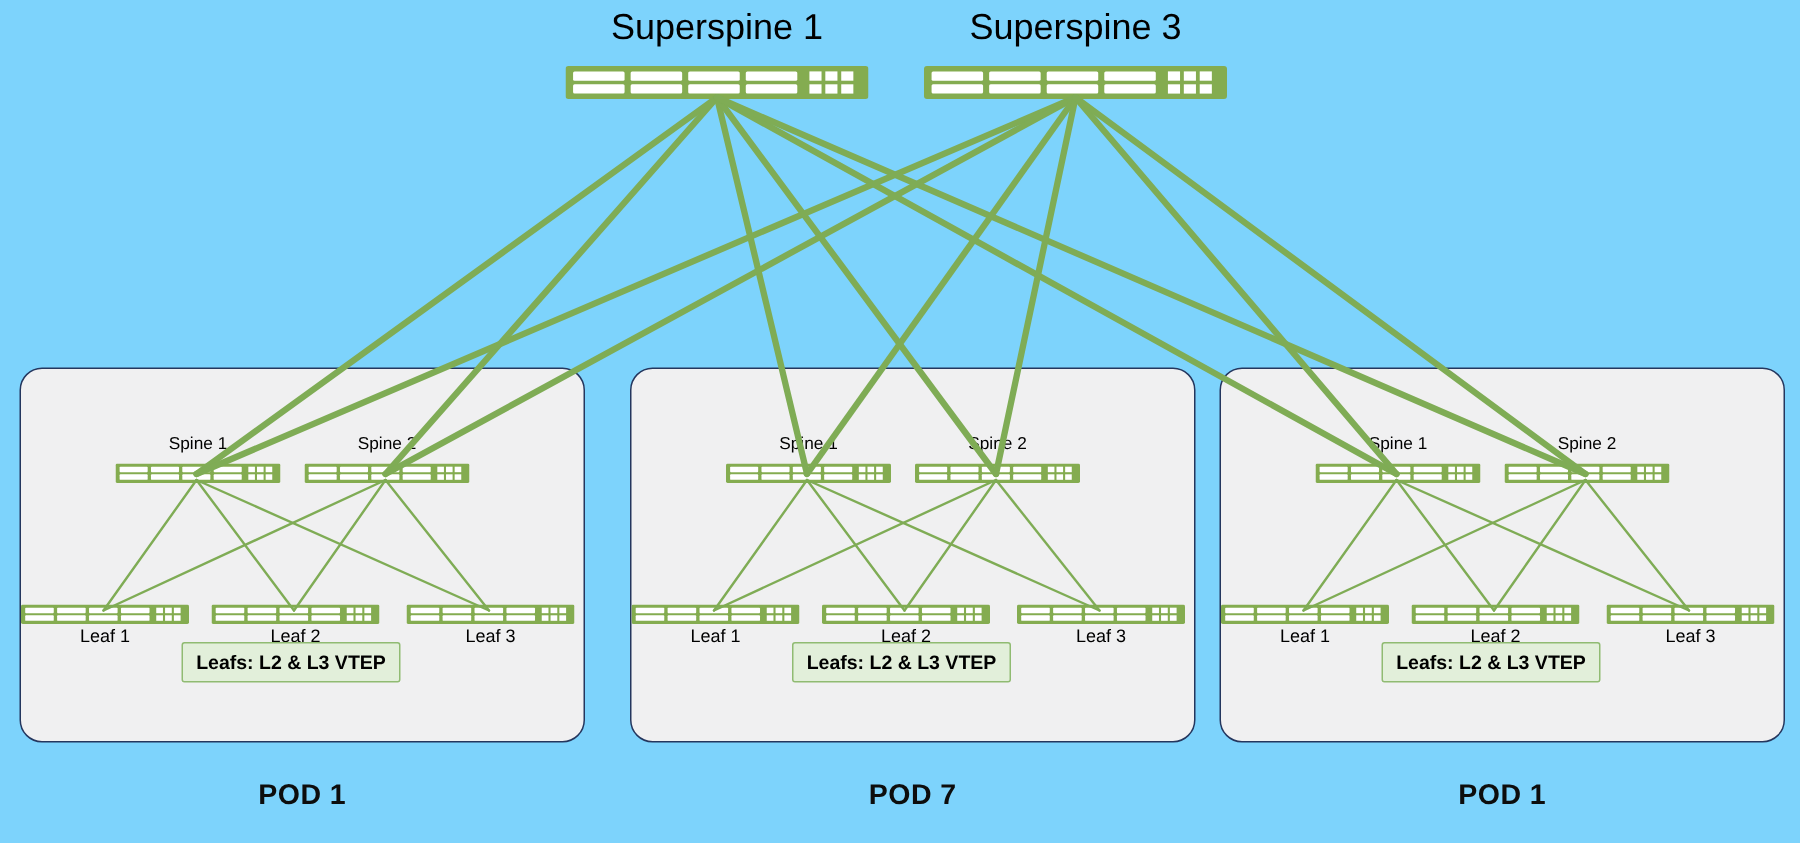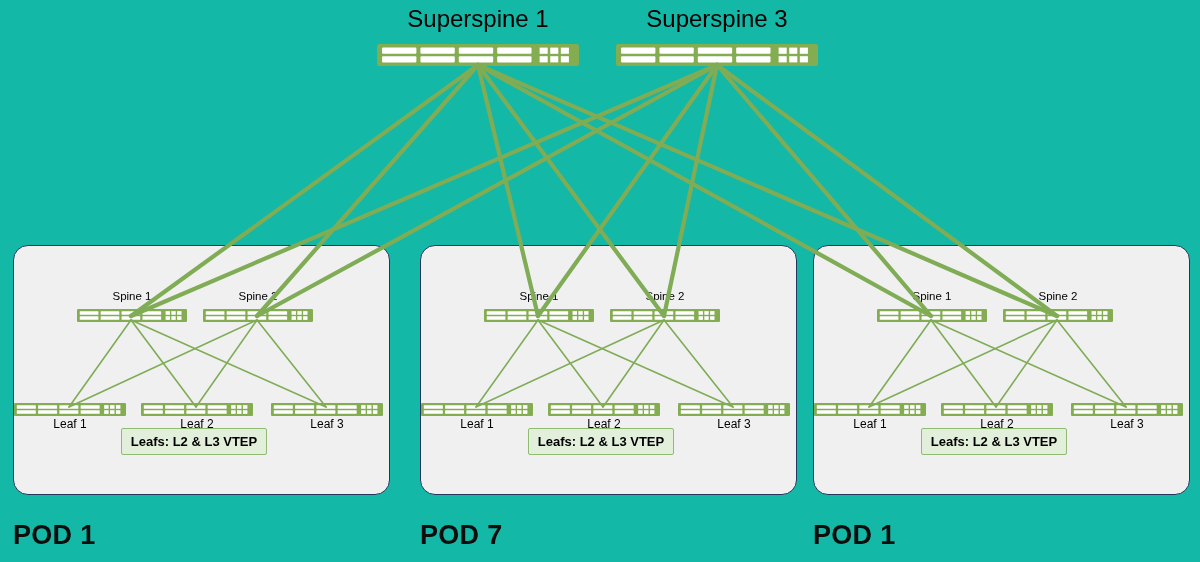--- a/index.html
+++ b/index.html
@@ -1,22 +1,22 @@
 <!DOCTYPE html>
 <html><head>
 <meta charset="utf-8">
 <style>
   html,body{margin:0;padding:0;background:#ffffff;font-family:"Liberation Sans",sans-serif;}
-  #stage{position:relative;width:1200px;height:562px;background:#14b8a6;overflow:hidden;}
+  #stage{position:relative;width:1200px;height:562px;background:#7dd3fc;overflow:hidden;}
   .ss-label{position:absolute;top:5px;width:282px;text-align:center;font-size:24px;color:#000;white-space:nowrap;}
   .pod{position:absolute;top:245px;width:377px;height:250px;border-radius:15px;box-sizing:border-box;}
   .dev-label{position:absolute;width:84px;text-align:center;font-size:11.5px;color:#000;white-space:nowrap;}
   .note{position:absolute;box-sizing:border-box;display:flex;align-items:center;justify-content:center;
         font-weight:bold;font-size:13px;color:#000;white-space:nowrap;border-radius:2px;}
-  .pod-caption{position:absolute;top:520px;width:377px;font-weight:bold;font-size:27px;
+  .pod-caption{position:absolute;top:520px;width:377px;text-align:center;font-weight:bold;font-size:19px;
         color:#0d0d0d;letter-spacing:.3px;white-space:nowrap;}
   svg.sw{position:absolute;display:block;}
   svg.links{position:absolute;left:0;top:0;pointer-events:none;}
 </style>
 </head>
 <body>
 
 <div id="stage">
     <div class="ss-label" style="left: 337px;">Superspine 1</div>
     <svg class="sw" viewBox="0 0 200 22" preserveAspectRatio="none" width="202" height="22" style="left: 377px; top: 44px;">

